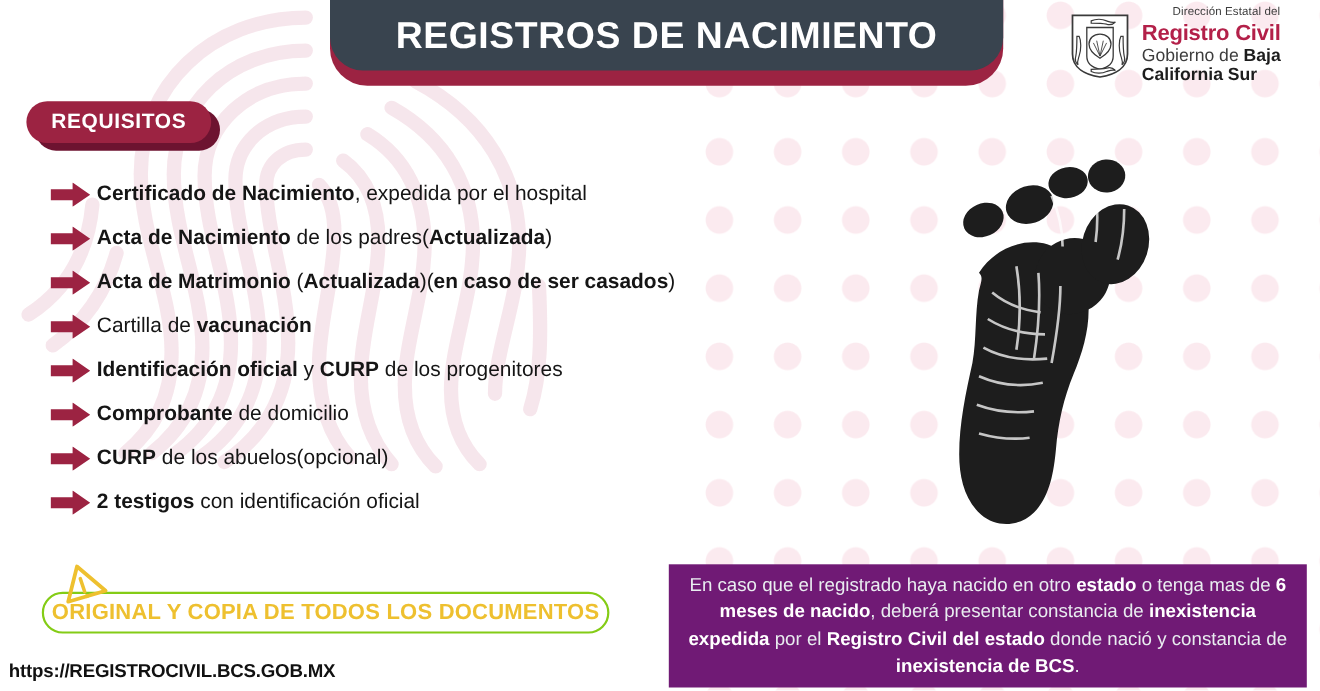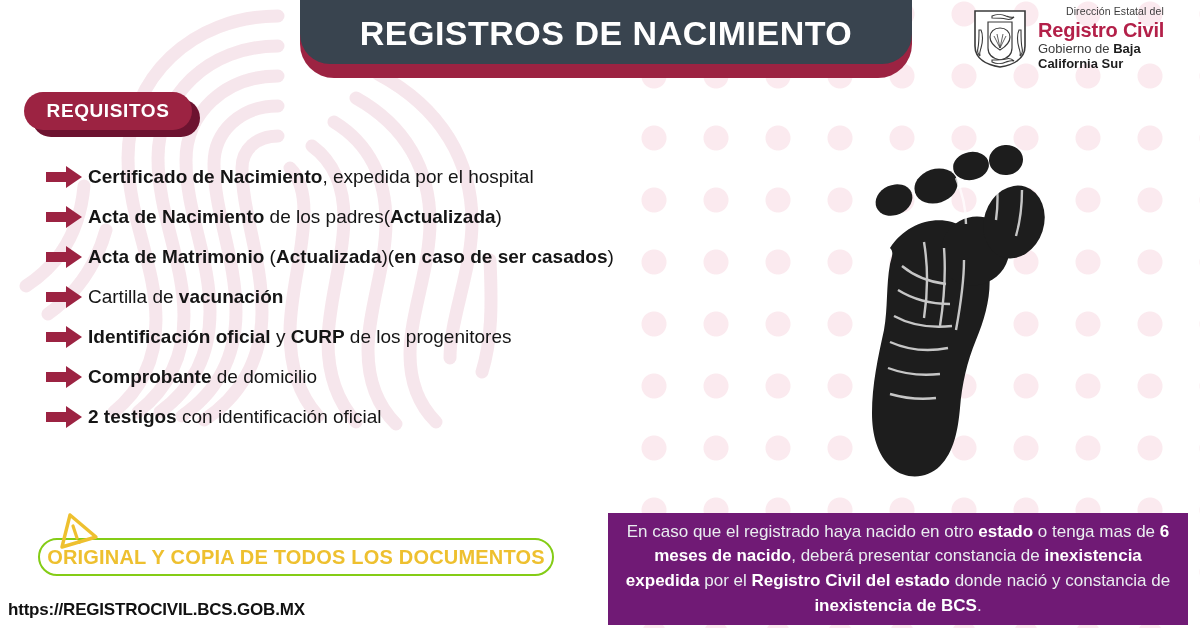--- a/index.html
+++ b/index.html
@@ -35,21 +35,21 @@
     color:#ffffff;font-size:34px;font-weight:bold;letter-spacing:.5px;
     line-height:1;margin-top:2px;white-space:nowrap;
   }
 
   
   .logo{position:absolute;left:972px;top:6px;display:flex;align-items:center;gap:10px;}
   .logo-shield{width:56px;height:62px;flex:0 0 auto;}
   .logo-text{line-height:1.12;}
   .logo-l1{font-size:10.5px;color:#3c3c3c;letter-spacing:.1px;padding-left:28px;}
   .logo-l2{font-size:20px;color:#b32049;font-weight:bold;letter-spacing:-.2px;margin:1px 0 1px;}
-  .logo-l3{font-size:13px;color:#3c3c3c;}
+  .logo-l3{font-size:16px;color:#3c3c3c;}
   .logo-l3 b{color:#1d1d1d;}
 
   
   .pill-wrap{position:absolute;left:24px;top:92px;}
   .pill-shadow{
     position:absolute;left:8px;top:7px;width:168px;height:38px;
     background:#6d1330;border-radius:22px;
   }
   .pill-main{
     position:relative;width:168px;height:38px;background:#9c2342;border-radius:22px;
@@ -185,20 +185,26 @@
       <div class="req-item">
         <svg class="arrow-ico" viewBox="0 0 36 22">
           <path d="M0 6h20V0l16 11-16 11v-6H0z" fill="#9c2342"></path>
         </svg>
         <span class="req-text"><b>Comprobante</b><span> de domicilio</span></span>
       </div>
       <div class="req-item">
         <svg class="arrow-ico" viewBox="0 0 36 22">
           <path d="M0 6h20V0l16 11-16 11v-6H0z" fill="#9c2342"></path>
         </svg>
+        <span class="req-text"><b>CURP</b><span> de los abuelos(opcional)</span></span>
+      </div>
+      <div class="req-item">
+        <svg class="arrow-ico" viewBox="0 0 36 22">
+          <path d="M0 6h20V0l16 11-16 11v-6H0z" fill="#9c2342"></path>
+        </svg>
         <span class="req-text"><b>2 testigos</b><span> con identificación oficial</span></span>
       </div>
     </div>
 
   <svg class="footprint" viewBox="0 0 240 350">
     <g fill="#1d1d1d">
       <path d="M62 110c14-22 40-32 62-26 20 6 32 22 36 42 5 26-2 52-12 76-9 22-14 44-16 68-2 22-6 44-20 58-13 13-34 14-48 2-15-13-20-34-20-55 0-28 6-56 12-83 4-22 2-44 6-66 2-8 4-12 0-16z"></path>
       <path d="M118 96c10-16 30-22 46-14 14 7 20 24 16 39-4 14-16 24-30 26-14 3-28-4-34-17-5-11-4-24 2-34z"></path>
       <ellipse cx="186" cy="84" rx="30" ry="37" transform="rotate(18 186 84)"></ellipse>
       <ellipse cx="108" cy="48" rx="22" ry="17" transform="rotate(-18 108 48)"></ellipse>

